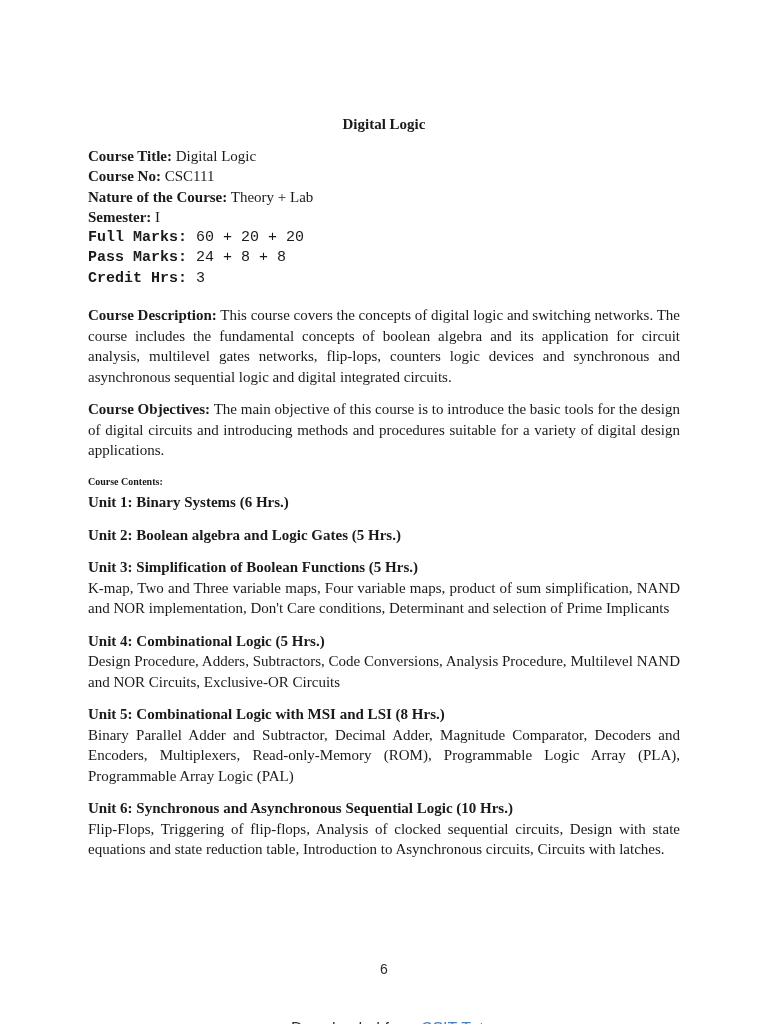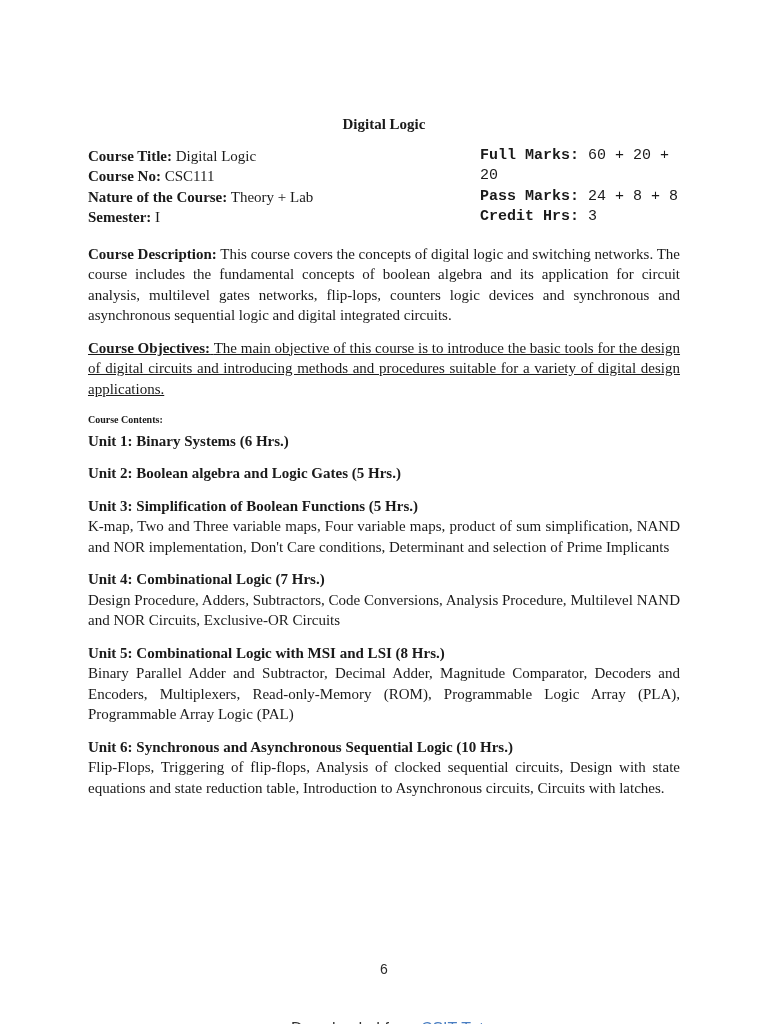--- a/index.html
+++ b/index.html
@@ -20,28 +20,28 @@
     width: 592px;
     font-size: 15px;
     line-height: 20.5px;
   }
   .doc-title {
     margin: 94px 0 0 0;
     font-size: 15px;
     font-weight: 700;
     text-align: center;
   }
-  .info-grid { display: flex; margin-top: 11px; }
+  .info-grid { display: flex; margin-top: 11px; flex-direction: column; }
   .info-col-left { width: 392px; flex: none; }
   .info-col-right { flex: 1; font-family: Liberation Mono, monospace; }
   .info-line b { font-weight: 700; }
   .para { margin: 0; text-align: justify; }
   .para b { font-weight: 700; }
   .mt-desc { margin-top: 16px; }
-  .mt-obj { margin-top: 12px; text-decoration: underline; }
+  .mt-obj { margin-top: 12px; }
   .contents-heading {
     margin: 11px 0 0 0;
     font-size: 10px;
     font-weight: 700;
   }
   .unit { margin-top: 12px; }
   .unit-first { margin-top: 0; }
   .unit-heading {
     margin: 0;
     font-size: 15px;
@@ -110,21 +110,21 @@
     <section class="unit">
       <h3 class="unit-heading">Unit 2: Boolean algebra and Logic Gates (5 Hrs.)</h3>
     </section>
 
     <section class="unit">
       <h3 class="unit-heading">Unit 3: Simplification of Boolean Functions (5 Hrs.)</h3>
       <p class="unit-body">K-map, Two and Three variable maps, Four variable maps, product of sum simplification, NAND and NOR implementation, Don't Care conditions, Determinant and selection of Prime Implicants</p>
     </section>
 
     <section class="unit">
-      <h3 class="unit-heading">Unit 4: Combinational Logic (7 Hrs.)</h3>
+      <h3 class="unit-heading">Unit 4: Combinational Logic (5 Hrs.)</h3>
       <p class="unit-body">Design Procedure, Adders, Subtractors, Code Conversions, Analysis Procedure, Multilevel NAND and NOR Circuits, Exclusive-OR Circuits</p>
     </section>
 
     <section class="unit">
       <h3 class="unit-heading">Unit 5: Combinational Logic with MSI and LSI (8 Hrs.)</h3>
       <p class="unit-body">Binary Parallel Adder and Subtractor, Decimal Adder, Magnitude Comparator, Decoders and Encoders, Multiplexers, Read-only-Memory (ROM), Programmable Logic Array (PLA), Programmable Array Logic (PAL)</p>
     </section>
 
     <section class="unit">
       <h3 class="unit-heading">Unit 6: Synchronous and Asynchronous Sequential Logic (10 Hrs.)</h3>

